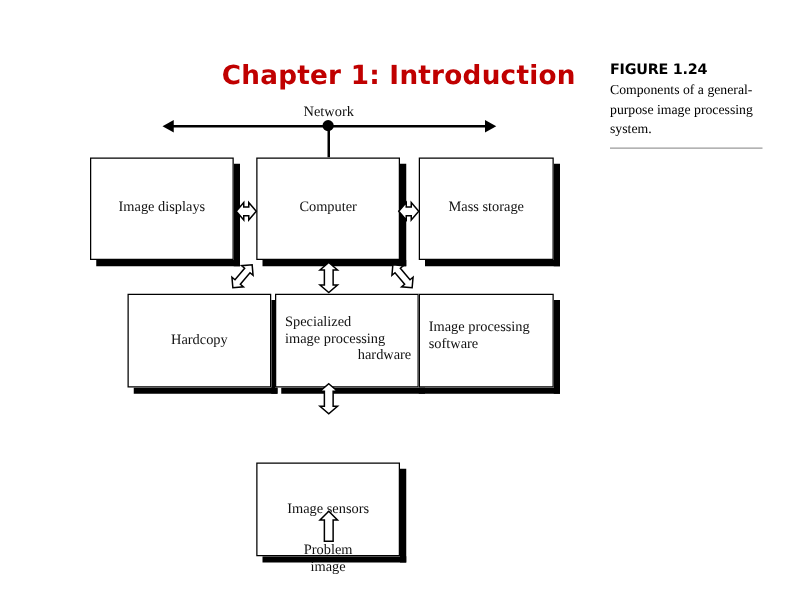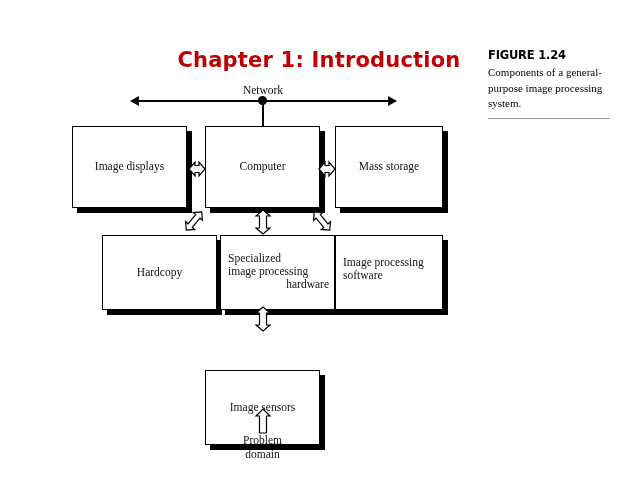--- a/index.html
+++ b/index.html
@@ -282,16 +282,16 @@
       </svg>
     </div>
 
     <div class="harrow" style="left:252px; top:408px;">
       <svg width="22" height="26" viewBox="0 0 22 26">
         <path d="M11 1 L18 8 L14.5 8 L14.5 25 L7.5 25 L7.5 8 L4 8 Z" fill="#ffffff" stroke="#000000" stroke-width="1.2" stroke-linejoin="miter"></path>
       </svg>
     </div>
 
     <div class="nodelabel" style="left:205px; top:434px; width:115px; text-align:center;">Problem</div>
-    <div class="nodelabel" style="left:205px; top:448px; width:115px; text-align:center;">domain</div>
+    <div class="nodelabel" style="left:205px; top:448px; width:115px; text-align:center;">image</div>
 
   </div>
 </div>
 
 </body></html>

